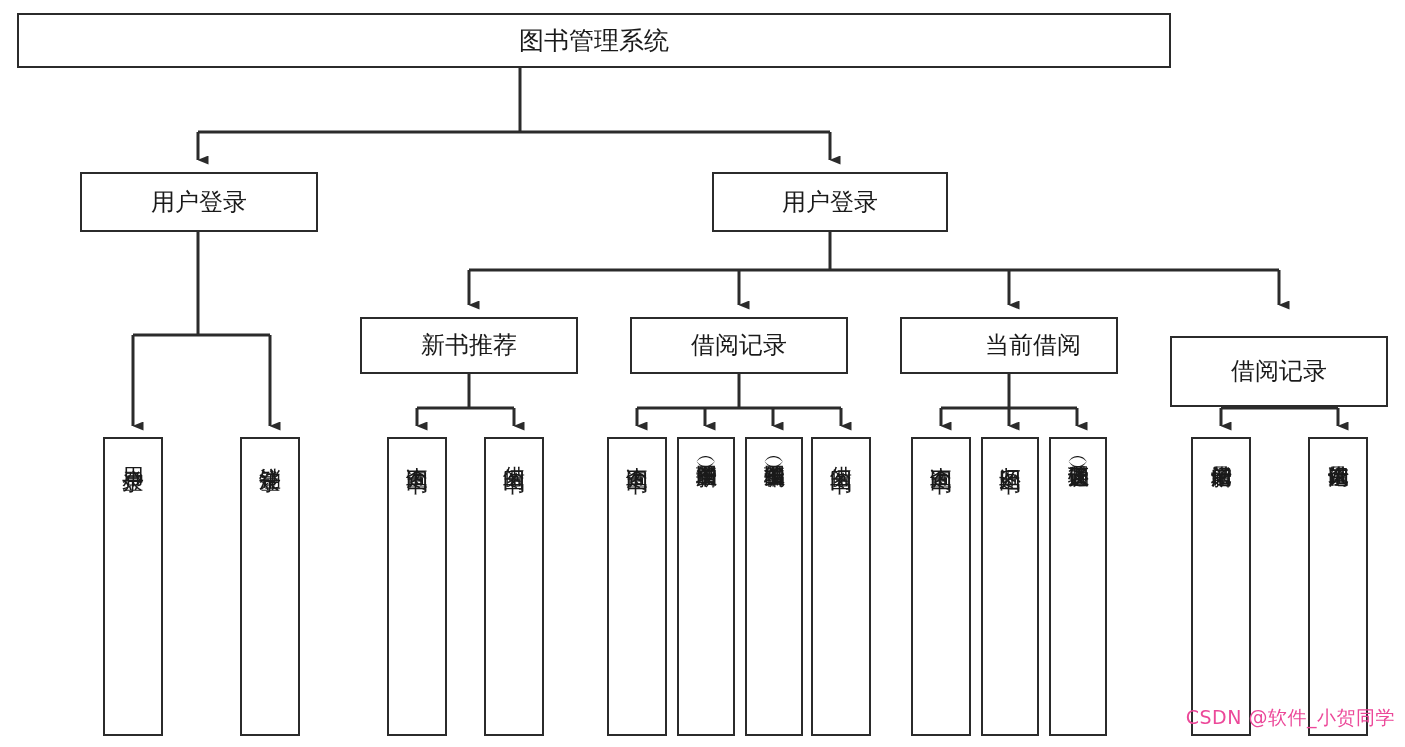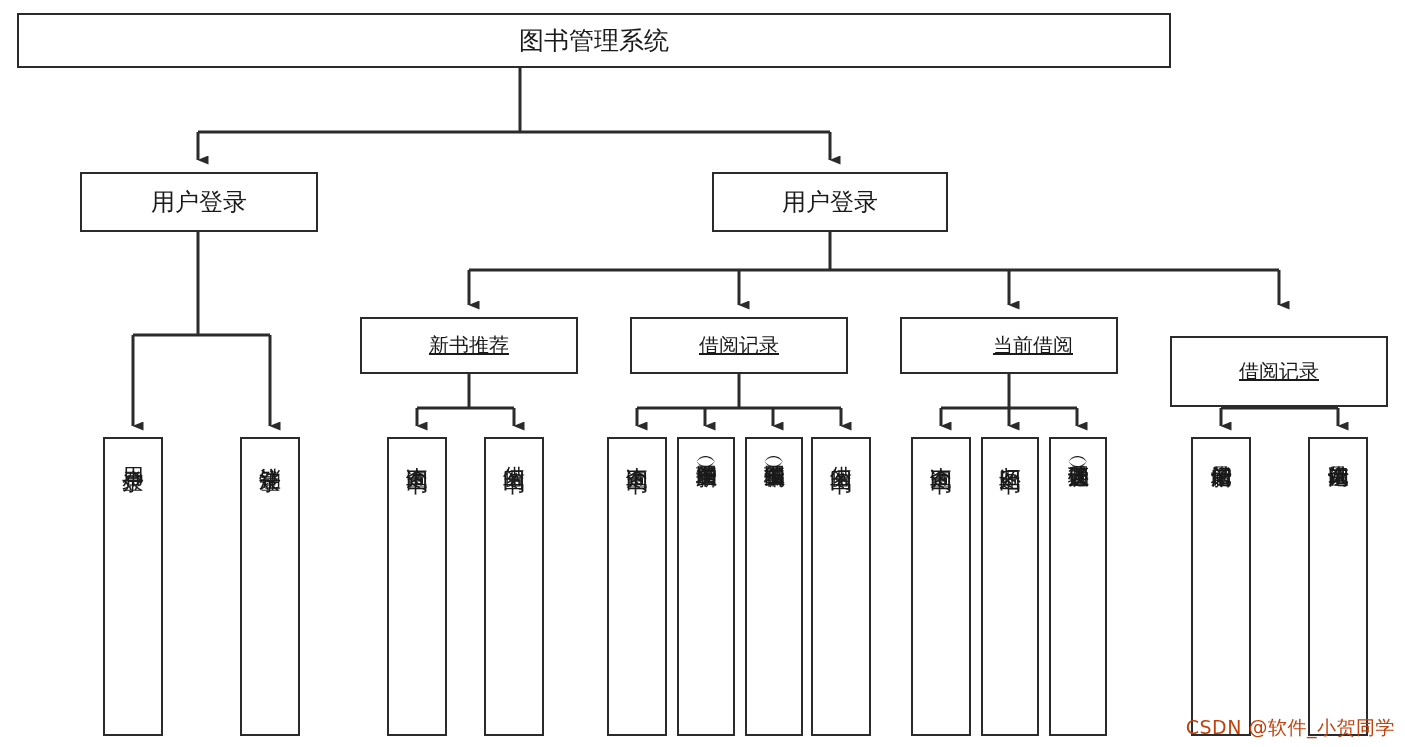--- a/index.html
+++ b/index.html
@@ -42,22 +42,21 @@
     line-height: 1.18;
     color: #1a1a1a;
   }
   .node-root .label {
     font-size: 25px;
   }
   .node-l1 .label {
     font-size: 24px;
   }
   .node-l2 .label {
-    font-size: 20px;
-    text-decoration: underline;
+    font-size: 24px;
   }
   .node-leaf {
     align-items: flex-start;
     justify-content: center;
     padding-top: 10px;
   }
   .node-leaf .label {
     writing-mode: vertical-rl;
     text-orientation: upright;
     font-size: 22px;
@@ -65,23 +64,23 @@
     line-height: 1;
     white-space: nowrap;
   }
   .node-leaf.tall-text .label {
     font-size: 21px;
     letter-spacing: 0px;
   }
   #watermark {
     position: absolute;
     right: 10px;
-    bottom: 6px;
+    bottom: 16px;
     font-size: 19px;
-    color: #c2410c;
+    color: #ec4899;
     white-space: nowrap;
     letter-spacing: 0.5px;
   }
 </style>
 </head>
 <body>
 
 <div id="diagram-root">
 
   <svg id="edge-layer" viewBox="0 0 1405 747" width="1405" height="747" xmlns="http://www.w3.org/2000/svg">

